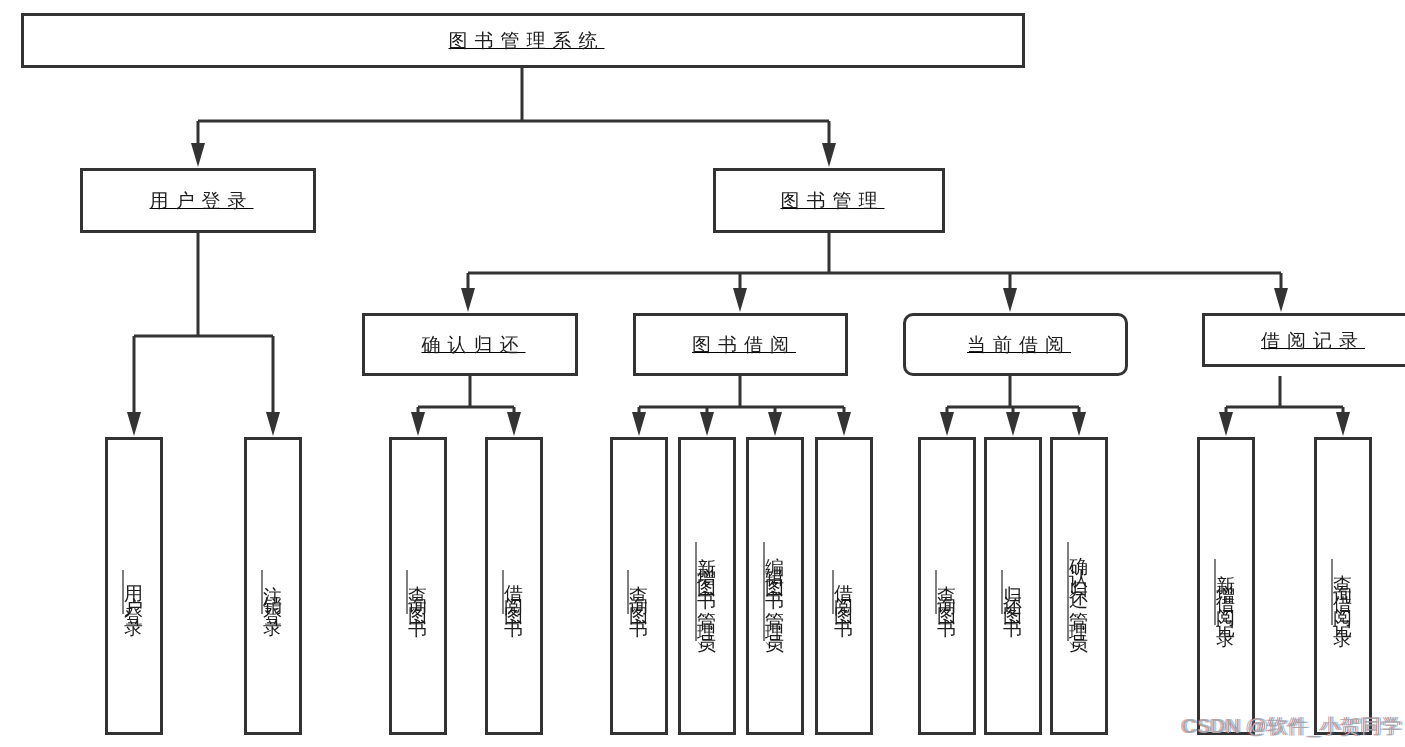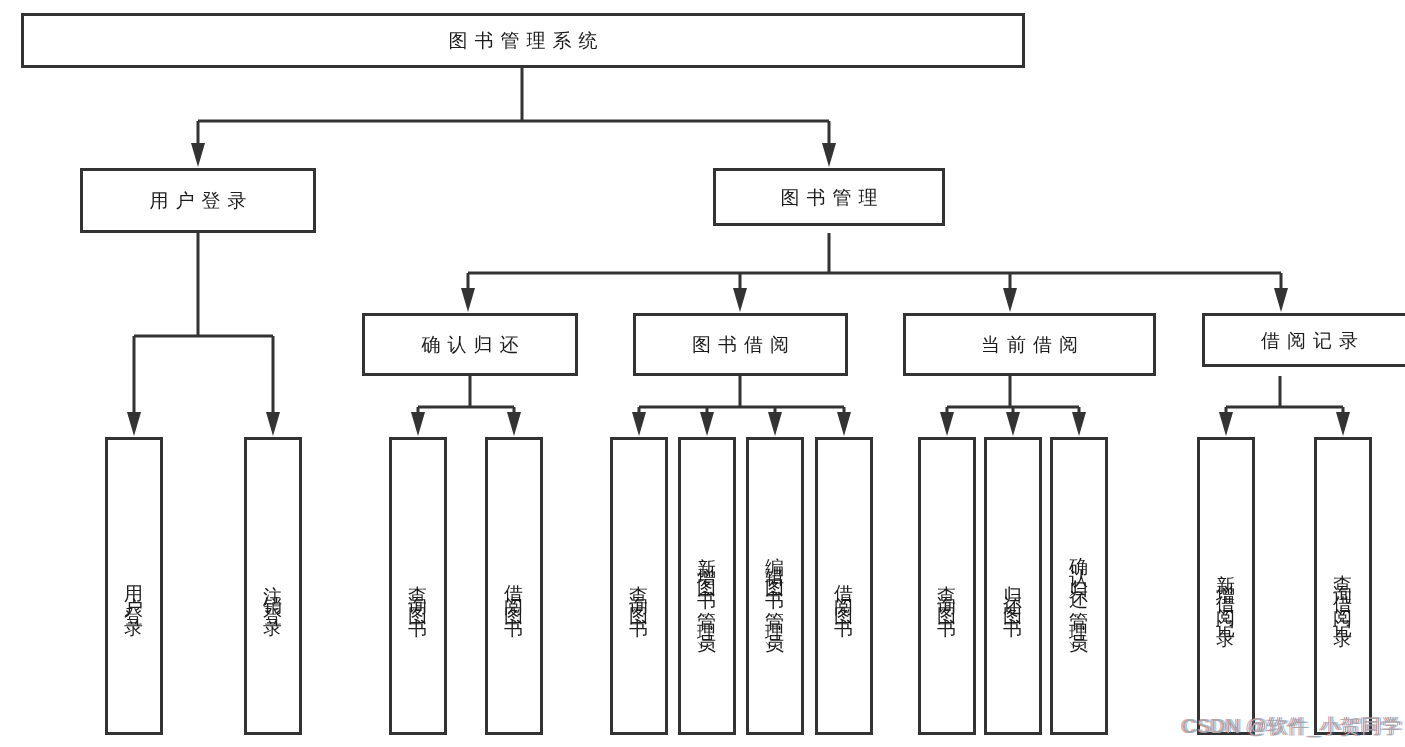--- a/index.html
+++ b/index.html
@@ -1,32 +1,32 @@
 <!DOCTYPE html>
 <html><head>
 <meta charset="utf-8">
 <style>
   html,body{margin:0;padding:0;background:#ffffff;}
   body{font-family:"Liberation Sans", sans-serif;}
   .stage{position:relative;width:1405px;height:747px;background:#ffffff;overflow:hidden;}
   .lines{position:absolute;left:0;top:0;width:1405px;height:747px;}
   .box{position:absolute;box-sizing:border-box;border:3px solid #333333;background:#ffffff;
-       display:flex;align-items:center;justify-content:center;}
+       display:flex;align-items:center;justify-content:center;text-decoration:underline;}
   .hlabel{font-size:19px;letter-spacing:7px;padding-left:7px;color:#1c1c1c;white-space:nowrap;line-height:1;}
   .vlabel{writing-mode:vertical-rl;text-orientation:mixed;font-size:19px;letter-spacing:11px;
           padding-top:11px;color:#1c1c1c;line-height:1;white-space:nowrap;}
   
   .b-root {left:21px;  top:13px;  width:1004px;height:55px;}
   
   .b-l2-0 {left:80px;  top:168px; width:236px; height:65px;}
-  .b-l2-1 {left:713px; top:168px; width:232px; height:58px;}
+  .b-l2-1 {left:713px; top:168px; width:232px; height:65px;}
   
   .b-l3-0 {left:362px; top:313px; width:216px; height:63px;}
   .b-l3-1 {left:633px; top:313px; width:215px; height:63px;}
-  .b-l3-2 {left:903px; top:313px; width:253px; height:63px;}
+  .b-l3-2 {left:903px; top:313px; width:225px; height:63px;border-radius:10px;}
   .b-l3-3 {left:1202px;top:313px; width:215px; height:54px;text-align:right;}
   
   .leaf{top:437px;height:298px;}
   .b-lf-0 {left:105px; width:58px;}
   .b-lf-1 {left:244px; width:58px;}
   .b-lf-2 {left:389px; width:58px;}
   .b-lf-3 {left:485px; width:58px;}
   .b-lf-4 {left:610px; width:58px;}
   .b-lf-5 {left:678px; width:58px;}
   .b-lf-6 {left:746px; width:58px;}

